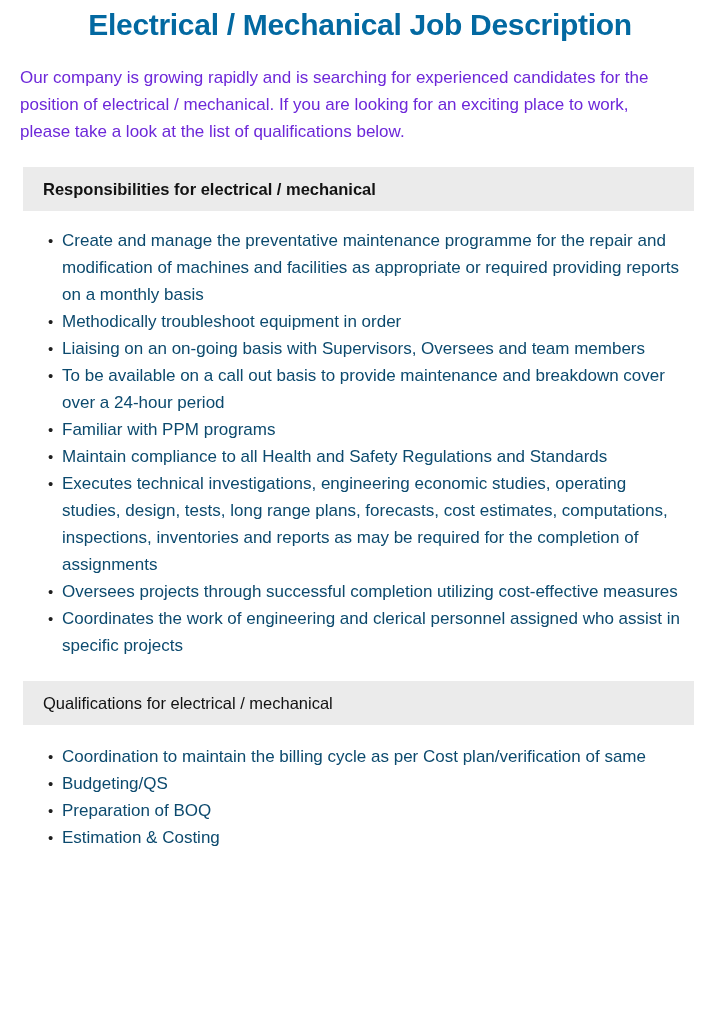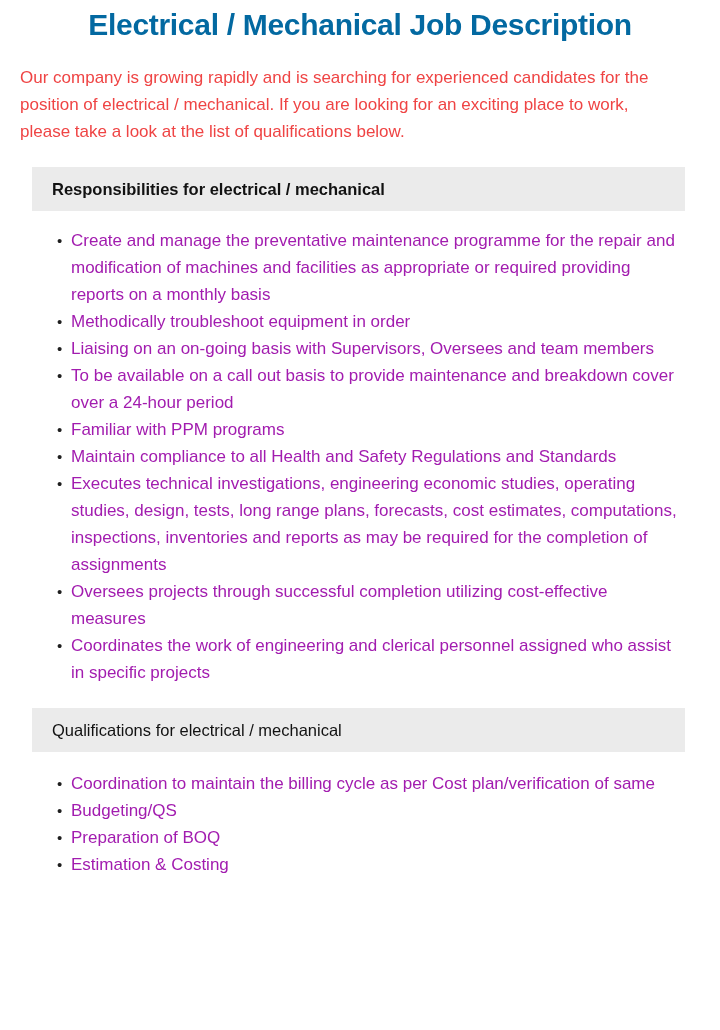--- a/index.html
+++ b/index.html
@@ -31,24 +31,24 @@
     color: #0369a1;
     margin: 0;
     padding: 6px 20px 0 20px;
     line-height: 1.25;
   }
   .intro {
     margin: 0;
     padding: 20px 44px 0 20px;
     font-size: 17px;
     line-height: 27px;
-    color: #ef4444;
+    color: #6d28d9;
   }
   .section {
-    margin: 12px;
+    margin: 3px;
     padding: 0;
   }
   .section-header {
     background: #ebebeb;
     margin: 22px 23px 0 20px;
     padding: 12px 0 12px 20px;
     font-size: 16.5px;
     font-weight: bold;
     color: #121212;
     line-height: 20px;
@@ -63,21 +63,21 @@
   }
   ul.bullets.second {
     padding-top: 18px;
   }
   ul.bullets li {
     position: relative;
     padding-left: 14px;
     margin: 0 0 0 0;
     font-size: 17px;
     line-height: 27px;
-    color: #a21caf;
+    color: #0c4a6e;
   }
   ul.bullets li::before {
     content: "\2022";
     position: absolute;
     left: 0;
     top: 0;
     font-size: 15px;
     line-height: 27px;
     color: #1f1f1f;
   }

